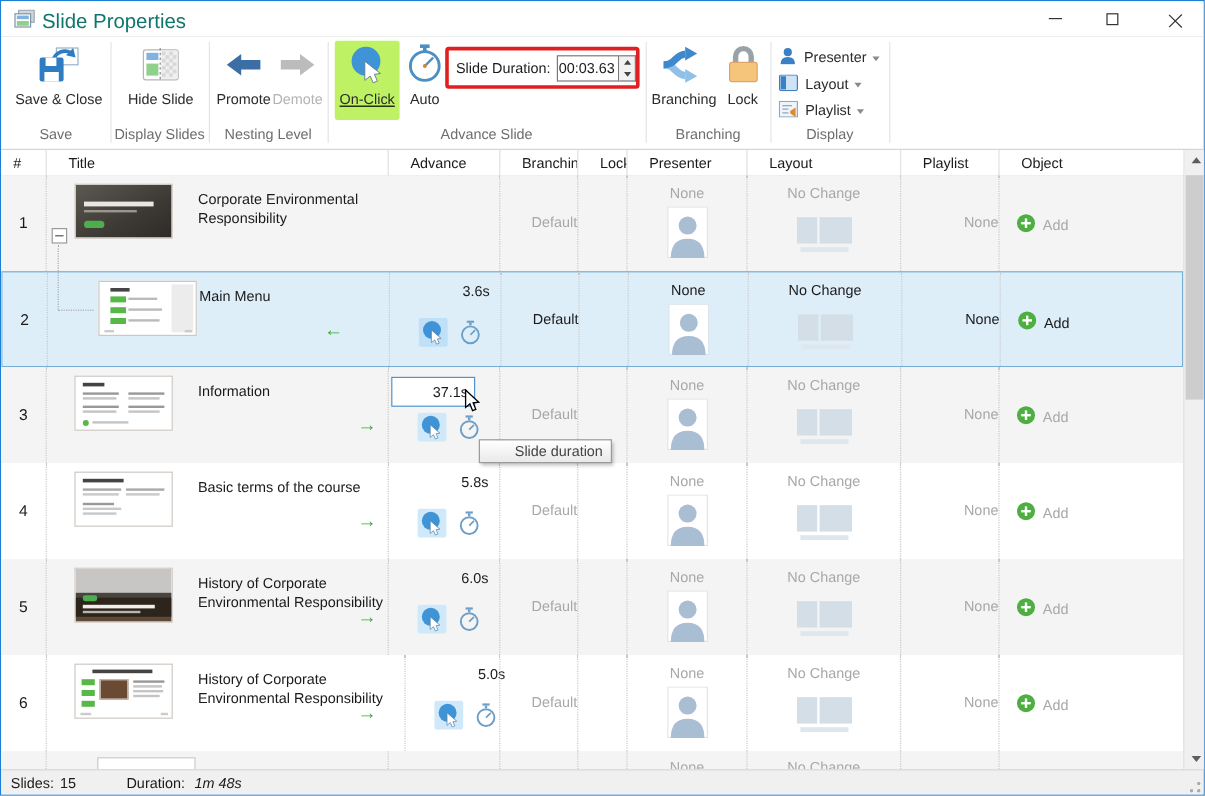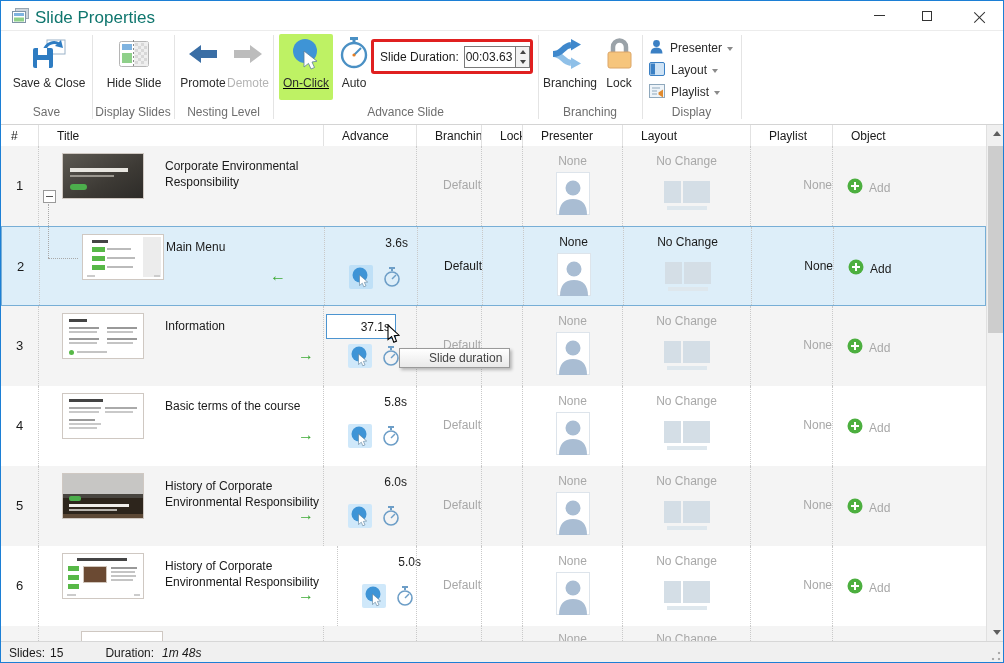--- a/index.html
+++ b/index.html
@@ -422,21 +422,21 @@
               <div class="tb" style="left:14px;top:37px;width:30px;height:2px;background:#c4c4c4"></div>
             </div>
             <div class="titletxt">Information</div>
             <span class="navarrow" style="left: 259px;">→</span>
           </div>
           <div class="cell" style="left: 322px; width: 93px;">
             <div class="editbox">37.1s</div>
             <span class="cursor-pt" style="left: 62px; top: 18px;"><svg width="14" height="20">
                 <path d="M2 1 L2 15.5 L5.6 12.6 L7.8 18.2 L10.5 17.1 L8.3 11.7 L13 11.2 Z" fill="#fff" stroke="#000" stroke-width="1.1"></path>
               </svg></span>
-            <div class="tooltip" style="left: 75px; top: 42px; padding-left: 29px;">Slide duration</div>
+            <div class="tooltip" style="left: 75px; top: 60px; padding-left: 29px;">Slide duration</div>
             <div class="onclick-btn">
               <svg width="22" height="22">
                 <circle cx="10" cy="9" r="7.5" fill="#3e94d6"></circle>
                 <path d="M9.5 9 L9.5 19.5 L12.3 17.2 L13.8 20.8 L16 19.9 L14.4 16.4 L17.6 16 Z" fill="#fff" stroke="#5b7e99" stroke-width="0.6"></path>
               </svg>
             </div>
             <div class="stopwatch"><svg width="20" height="21">
                 <rect x="7" y="0" width="6" height="2" fill="#6d9ec7"></rect>
                 <rect x="9" y="2" width="2" height="2" fill="#6d9ec7"></rect>
                 <circle cx="10" cy="12" r="7" fill="none" stroke="#6d9ec7" stroke-width="1.6"></circle>

